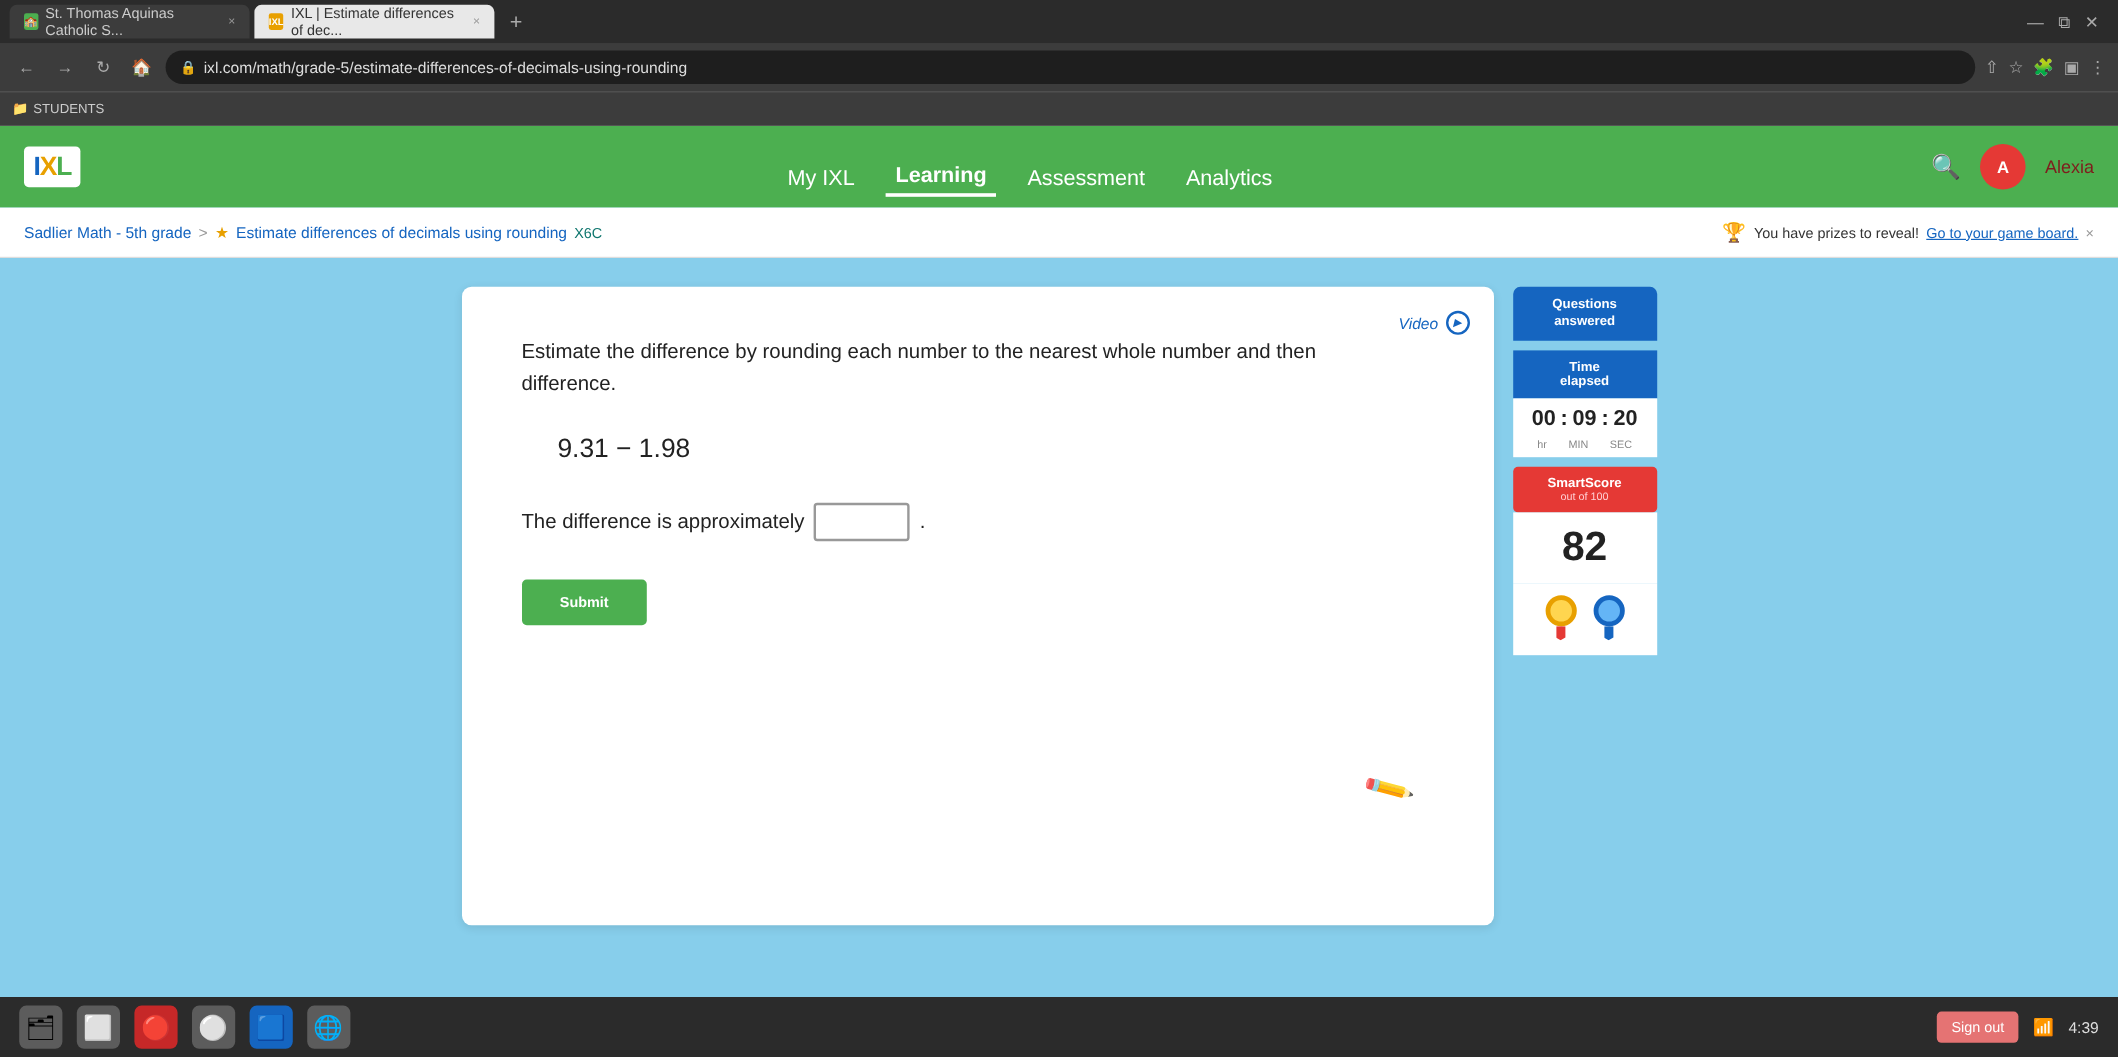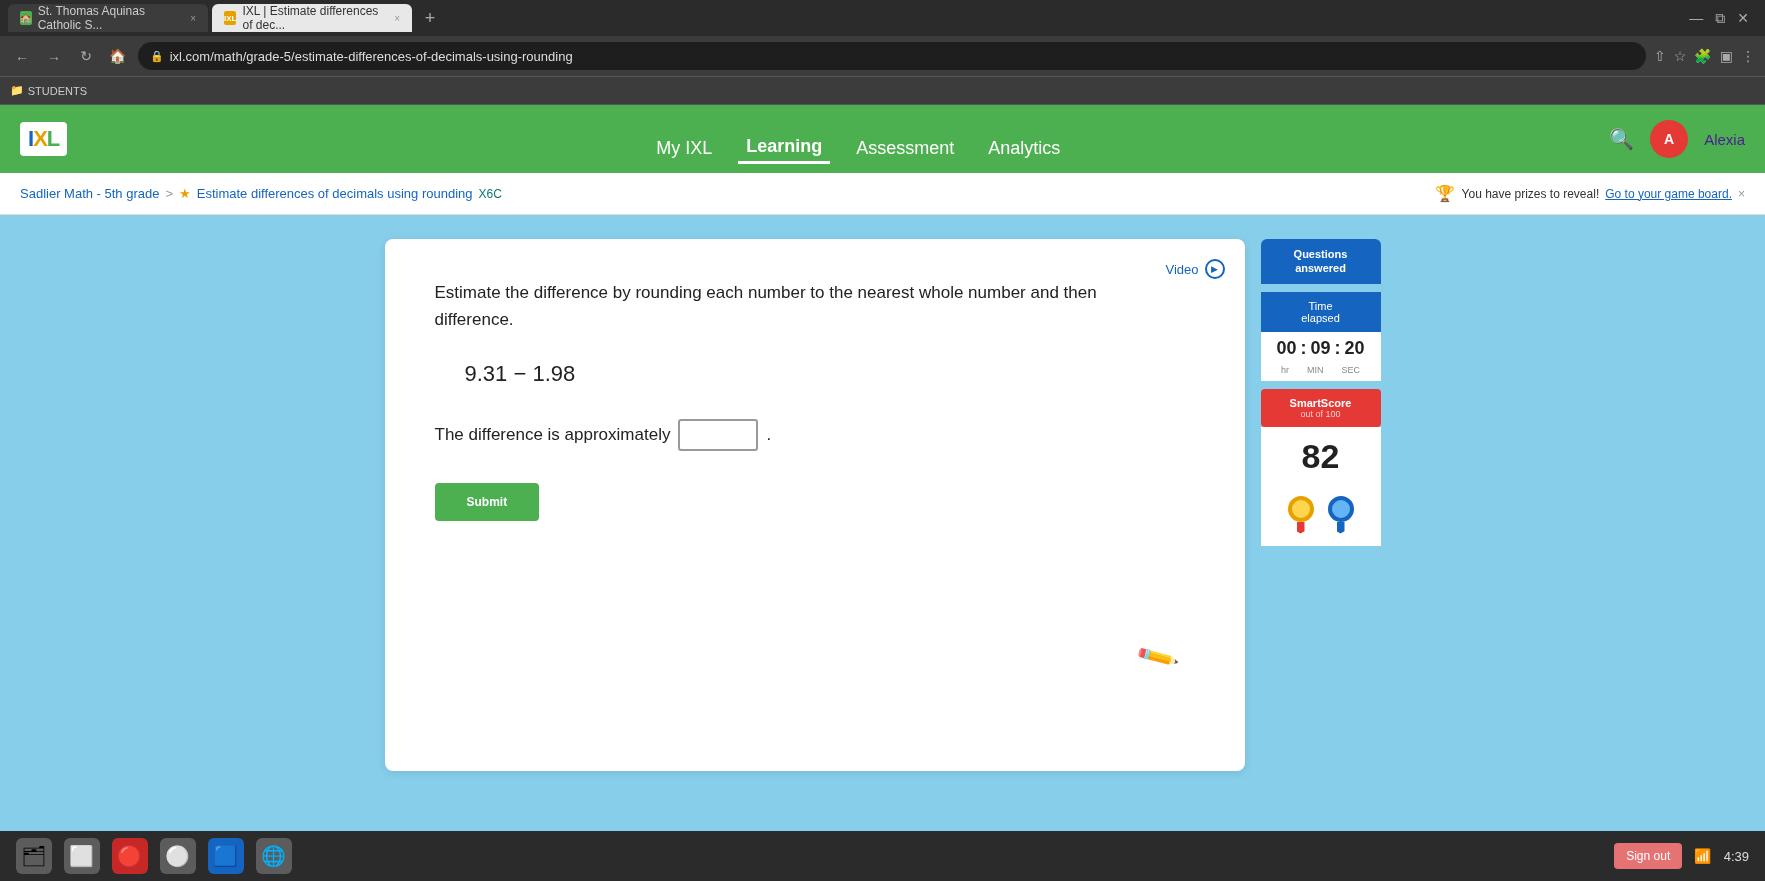--- a/index.html
+++ b/index.html
@@ -190,21 +190,21 @@
       background: #e53935;
       color: white;
       display: flex;
       align-items: center;
       justify-content: center;
       font-size: 14px;
       font-weight: bold;
       cursor: pointer;
     }
     .user-name {
-      color: #4c1d95;
+      color: #7f1d1d;
       font-size: 15px;
       cursor: pointer;
     }
 
     
     .breadcrumb-bar {
       background: white;
       height: 42px;
       display: flex;
       align-items: center;
@@ -250,20 +250,21 @@
     .video-link {
       position: absolute;
       top: 20px;
       right: 20px;
       display: flex;
       align-items: center;
       gap: 6px;
       color: #1565c0;
       font-size: 13px;
       cursor: pointer;
+      font-style: italic;
     }
     .video-play-icon {
       width: 20px;
       height: 20px;
       border-radius: 50%;
       border: 2px solid #1565c0;
       display: flex;
       align-items: center;
       justify-content: center;
       font-size: 9px;
@@ -338,21 +339,21 @@
       padding: 8px 12px;
     }
     .time-elapsed-box {
       background: #1565c0;
       color: white;
       border-radius: 0;
       padding: 8px 12px;
       text-align: center;
       margin-top: 8px;
     }
-    .te-label { font-size: 11px; font-weight: 400; text-align: center; }
+    .te-label { font-size: 11px; font-weight: 700; text-align: center; }
     .time-display {
       display: flex;
       justify-content: center;
       gap: 4px;
       background: white;
       padding: 6px;
       font-size: 18px;
       font-weight: bold;
       color: #222;
     }

